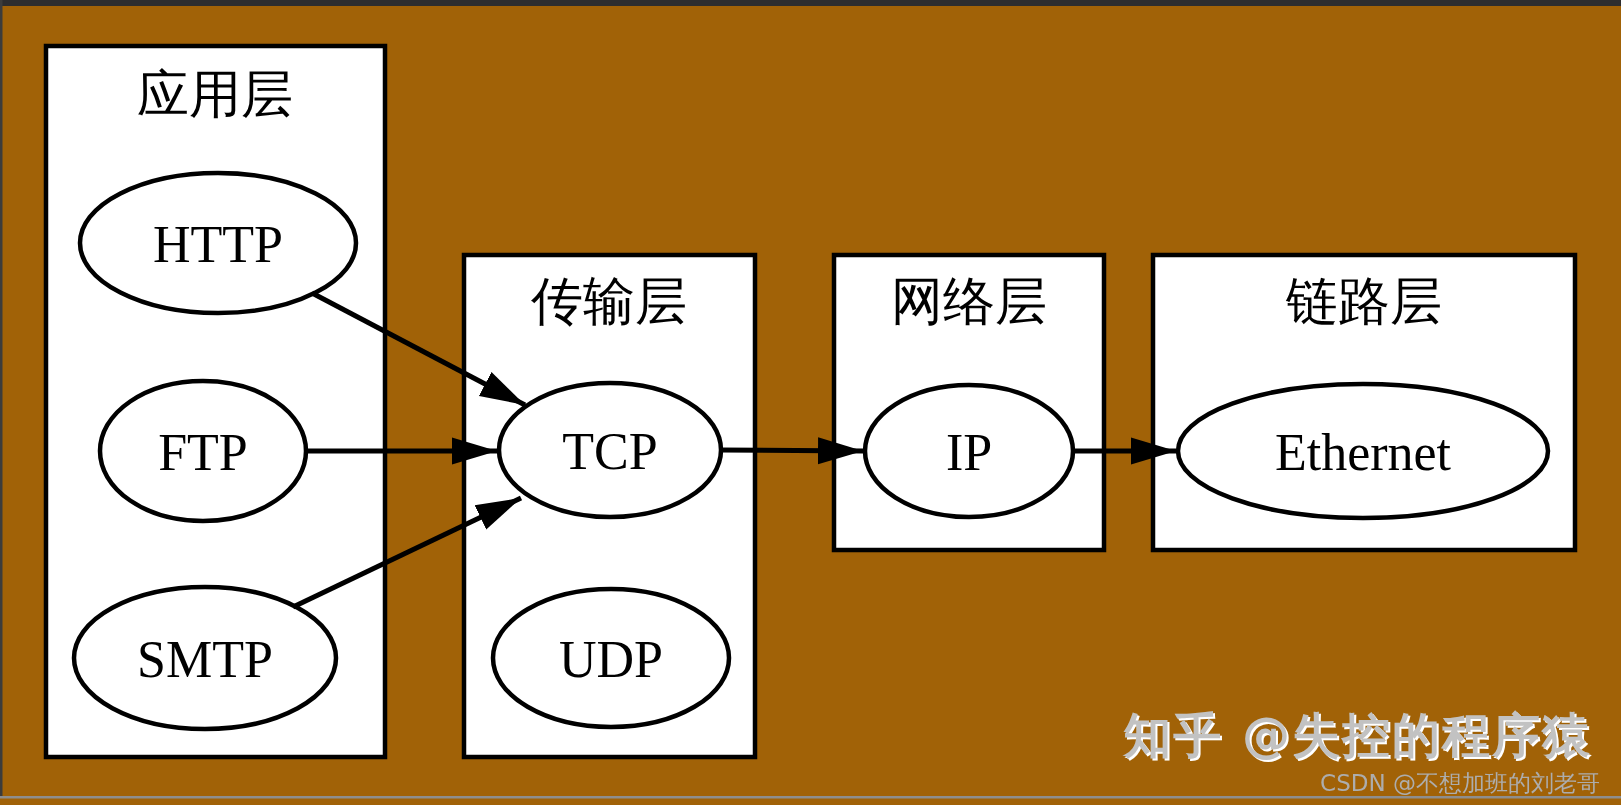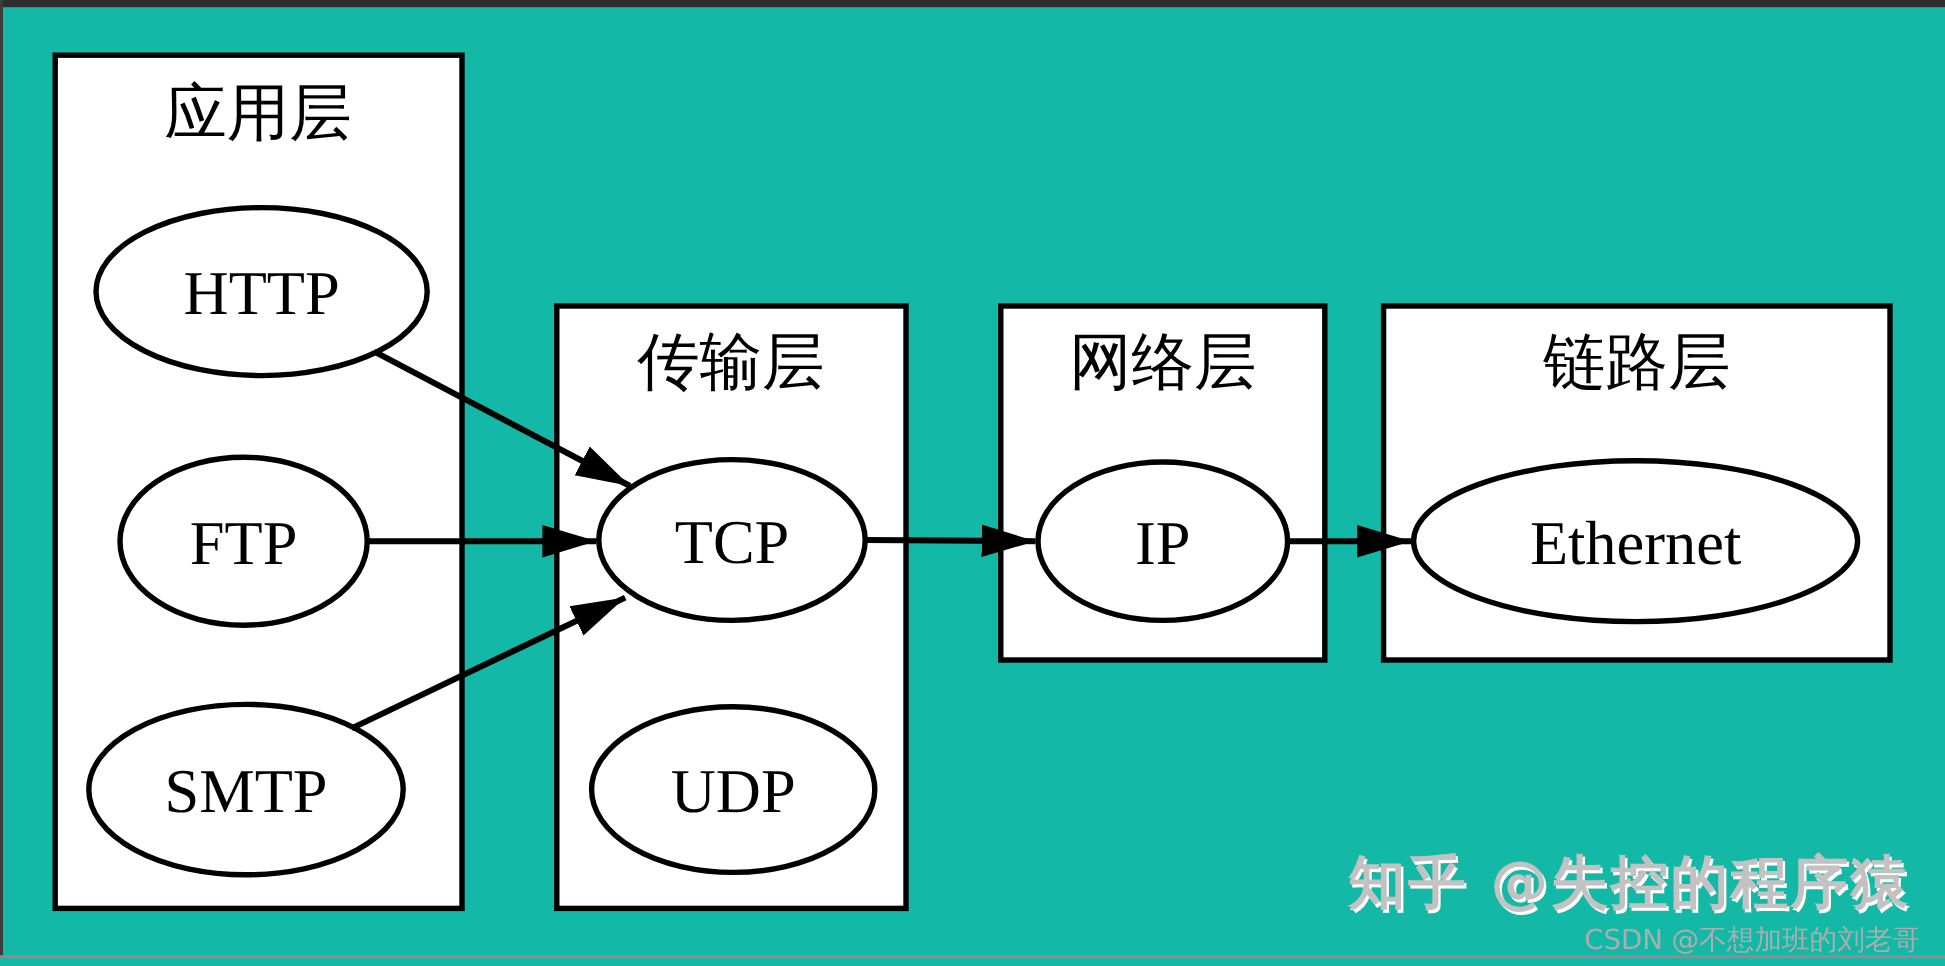--- a/index.html
+++ b/index.html
@@ -4,21 +4,21 @@
 <style>
   html, body {
     margin: 0;
     padding: 0;
     background: #ffffff;
   }
   .stage {
     position: relative;
     width: 1621px;
     height: 805px;
-    background: #14b8a6;
+    background: #a16207;
     overflow: hidden;
     font-family: "Liberation Serif", "DejaVu Serif", serif;
   }
   svg { display: block; }
   .layer-box {
     fill: #ffffff;
     stroke: #000000;
     stroke-width: 4.5;
   }
   .node-ellipse {

